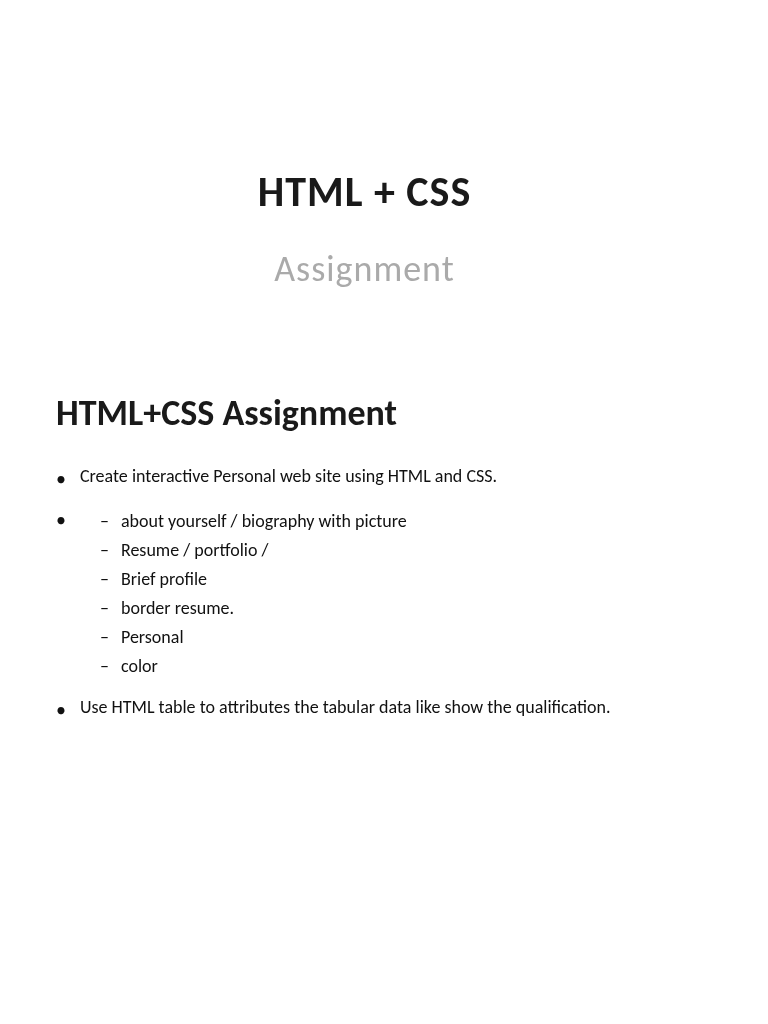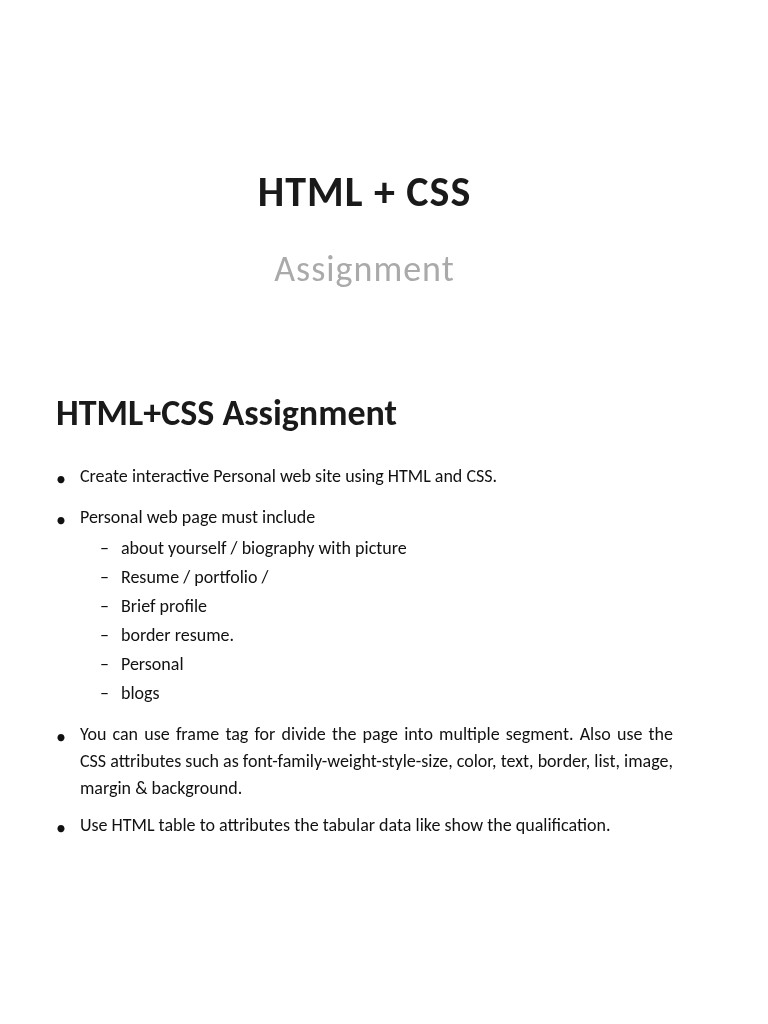--- a/index.html
+++ b/index.html
@@ -129,47 +129,43 @@
     <h2 class="section-title">HTML+CSS Assignment</h2>
 
     <ul class="bullet-list">
 
       <li>
         <span class="bullet-text">Create interactive Personal web site using HTML and CSS.</span>
       </li>
 
       <li>
         <span class="bullet-text">
-          <span>Personal web page must include</span>
           <ul class="sub-list">
             <li>
               <span class="sub-text">about yourself / biography  with picture</span>
             </li>
             <li>
               <span class="sub-text">Resume / portfolio /</span>
             </li>
             <li>
               <span class="sub-text">Brief profile</span>
             </li>
             <li>
               <span class="sub-text">border resume.</span>
             </li>
             <li>
               <span class="sub-text">Personal</span>
             </li>
             <li>
-              <span class="sub-text"> blogs</span>
+              <span class="sub-text"> color</span>
             </li>
           </ul>
         </span>
       </li>
 
-      <li>
-        <span class="bullet-text">You can use frame tag for divide the page into multiple segment. Also use the CSS attributes such as font-family-weight-style-size, color, text, border, list, image, margin &amp; background.</span>
-      </li>
 
       <li>
         <span class="bullet-text">Use HTML table to attributes the tabular data like show the qualification.</span>
       </li>
 
     </ul>
   </div>
 
 </div>
 

